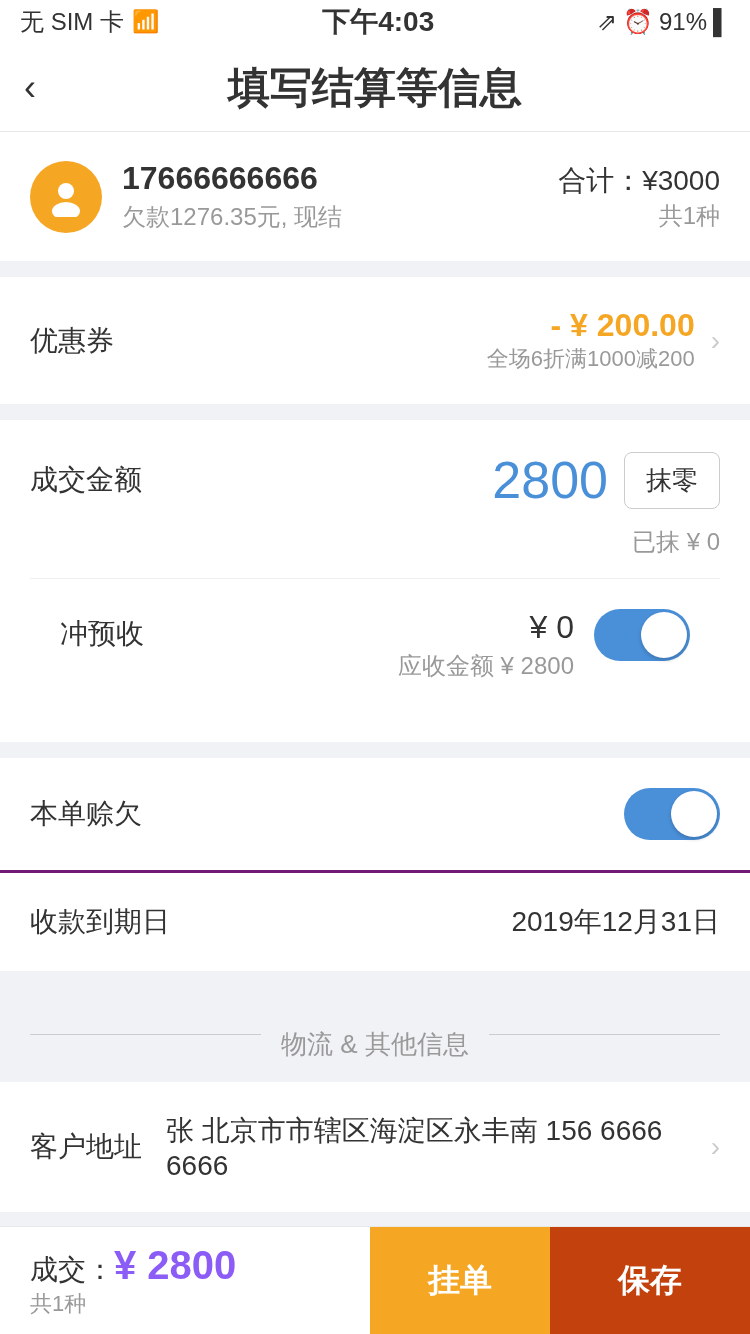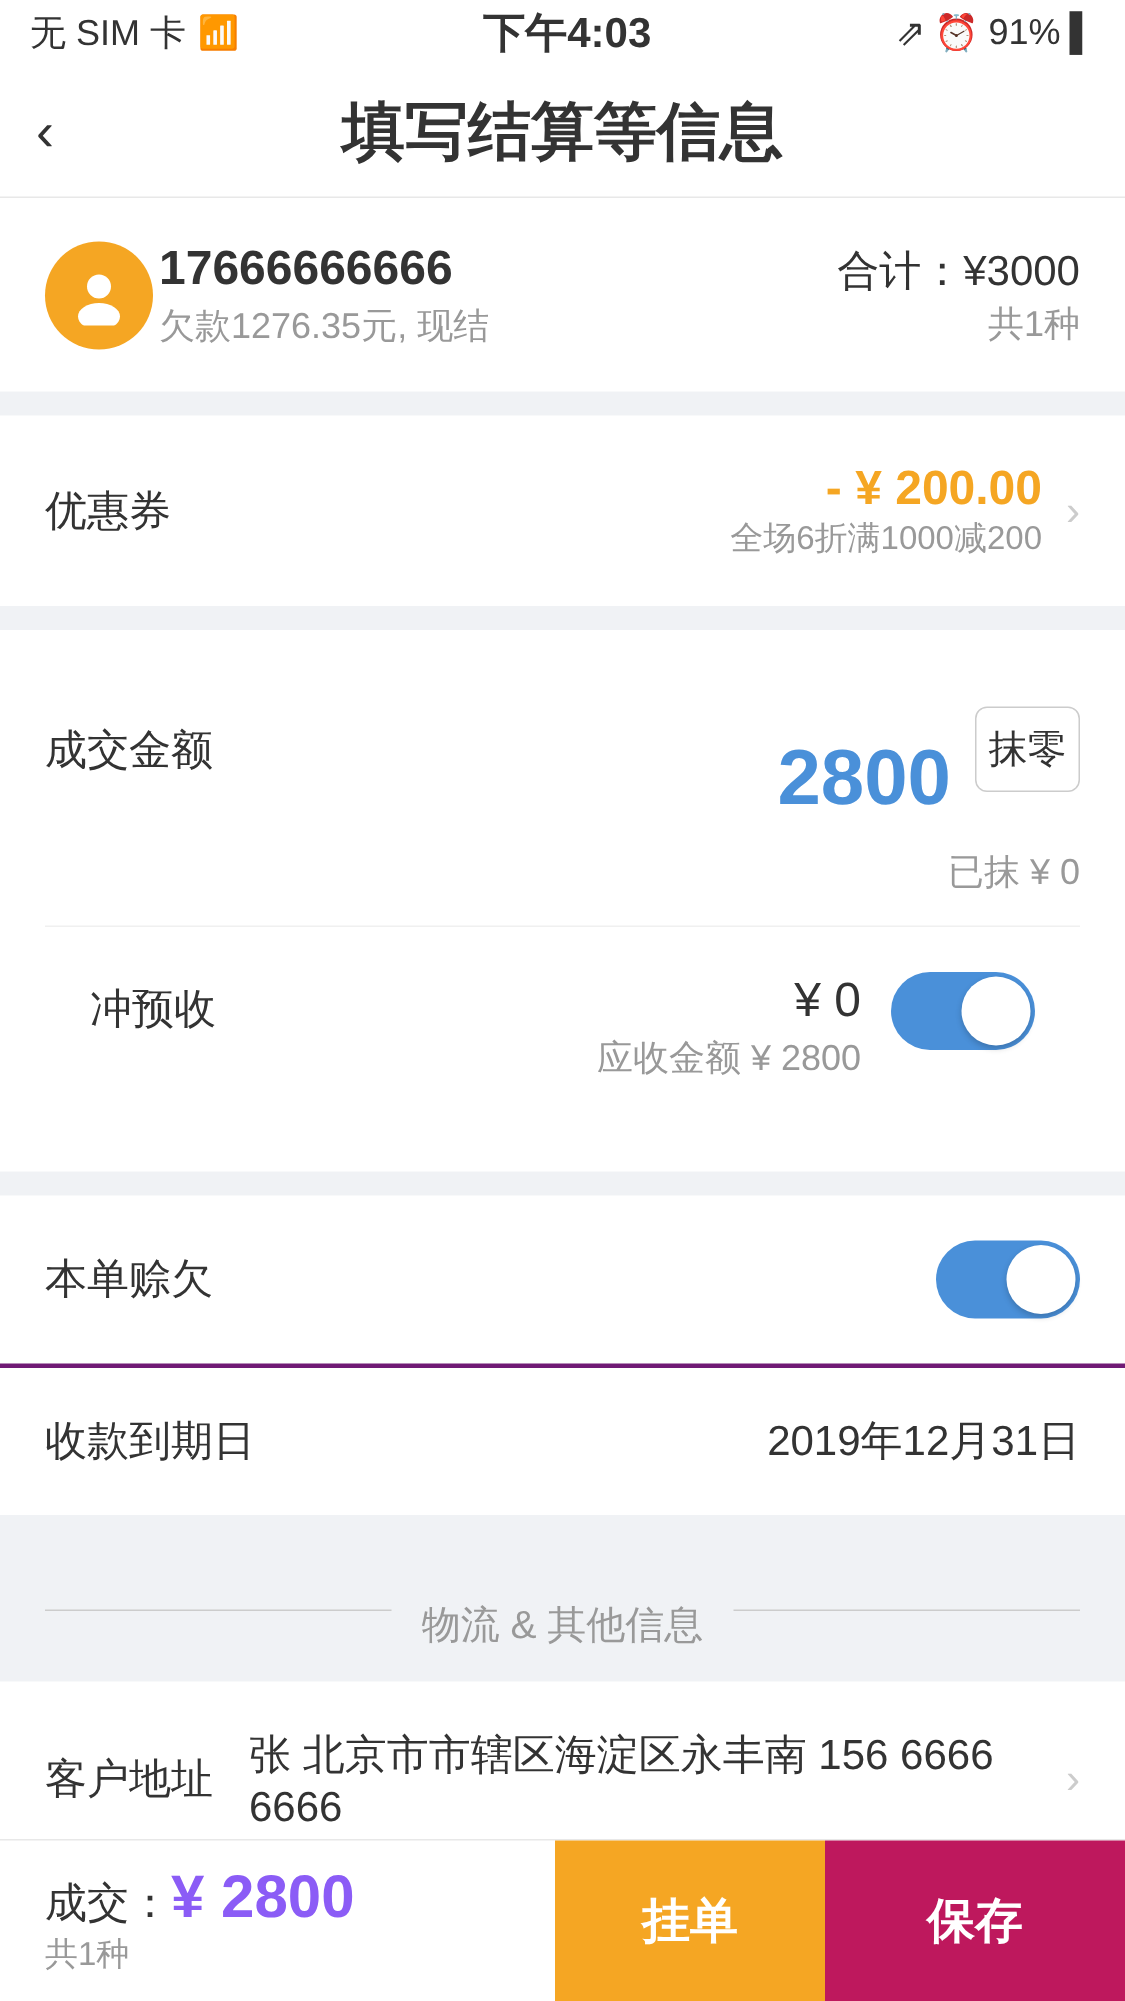--- a/index.html
+++ b/index.html
@@ -61,21 +61,21 @@
       background: #fff;
       padding: 28px 30px;
       display: flex;
       align-items: center;
       justify-content: space-between;
       margin-bottom: 16px;
     }
     .customer-left {
       display: flex;
       align-items: center;
-      gap: 4px;
+      gap: 20px;
     }
     .avatar {
       width: 72px;
       height: 72px;
       border-radius: 50%;
       background: #f5a623;
       display: flex;
       align-items: center;
       justify-content: center;
       color: #fff;
@@ -158,28 +158,27 @@
       font-size: 28px;
       color: #333;
     }
     .amount-right {
       display: flex;
       align-items: center;
       gap: 16px;
     }
     .amount-value {
       font-size: 52px;
-      font-weight: 700;
+      font-weight: 400;
       color: #4a90d9;
-      margin-top: 39px;
     }
     .round-btn {
       border: 1px solid #ccc;
       border-radius: 8px;
-      padding: 10px 8px;
+      padding: 10px 21px;
       font-size: 26px;
       color: #333;
       background: #fff;
       cursor: pointer;
     }
     .amount-sub {
       font-size: 24px;
       color: #999;
       text-align: right;
       margin-bottom: 20px;
@@ -333,21 +332,21 @@
       font-size: 32px;
       font-weight: 600;
       display: flex;
       align-items: center;
       justify-content: center;
       cursor: pointer;
     }
     .bottom-btn-save {
       width: 200px;
       height: 108px;
-      background: #be185d;
+      background: #c2410c;
       color: #fff;
       font-size: 32px;
       font-weight: 600;
       display: flex;
       align-items: center;
       justify-content: center;
       cursor: pointer;
     }
 
     

